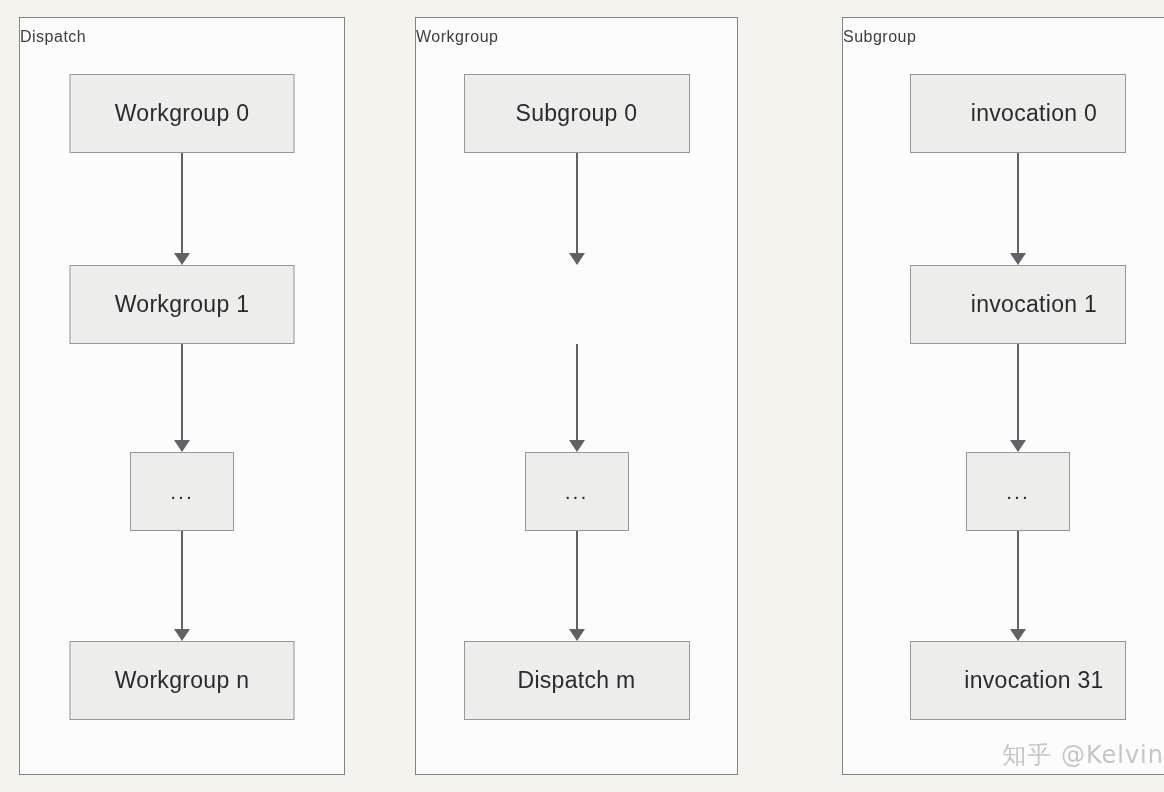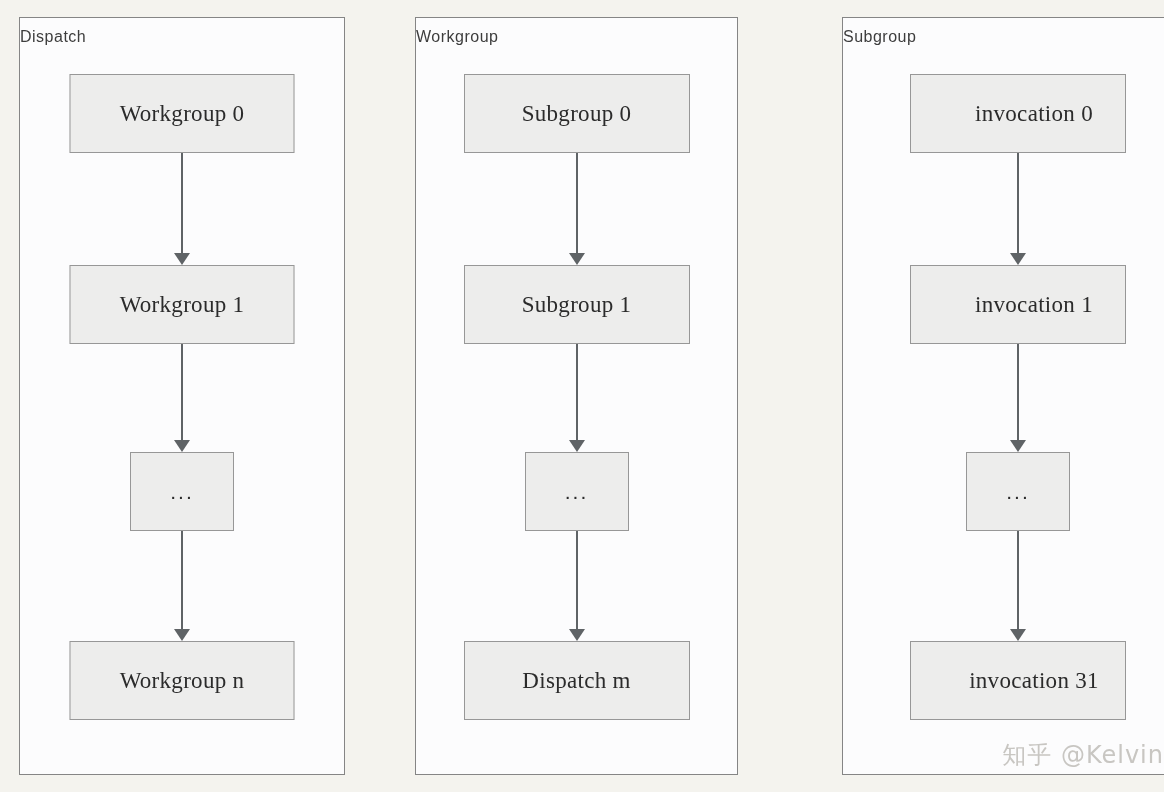--- a/index.html
+++ b/index.html
@@ -47,21 +47,21 @@
     transform: translateX(-50%);
     background: var(--node_fill);
     border: 1px solid var(--node_border);
     display: flex;
     align-items: center;
     justify-content: center;
     font-size: 23px;
     letter-spacing: 0.3px;
     color: var(--node_text);
   }
-  .node.big   { height: 79px; font-family: Liberation Serif, serif; }
+  .node.big   { height: 79px; }
   .node.small { height: 79px; width: 104px; font-size: 21px; letter-spacing: 2px; }
   #panel-0 .node.big { width: 225px; }
   #panel-1 .node.big { width: 226px; }
   #panel-2 .node.big { width: 216px; padding-left: 32px; }
 
   .row1 { top: 56px;  }
   .row2 { top: 247px; }
   .row3 { top: 434px; }
   .row4 { top: 623px; }
 
@@ -128,21 +128,20 @@
   <div class="node big row4">Workgroup n</div>
 </div>
 
 <div class="panel" id="panel-1">
   <div class="panel-title">Workgroup</div>
   <div class="node big row1">Subgroup 0</div>
   <div class="arrow arrow-1">
     <span class="shaft"></span>
     <span class="head"></span>
   </div>
-  <div class="node big row2">Subgroup 1</div>
   <div class="arrow arrow-2">
     <span class="shaft"></span>
     <span class="head"></span>
   </div>
   <div class="node small row3">...</div>
   <div class="arrow arrow-3">
     <span class="shaft"></span>
     <span class="head"></span>
   </div>
   <div class="node big row4">Dispatch m</div>

